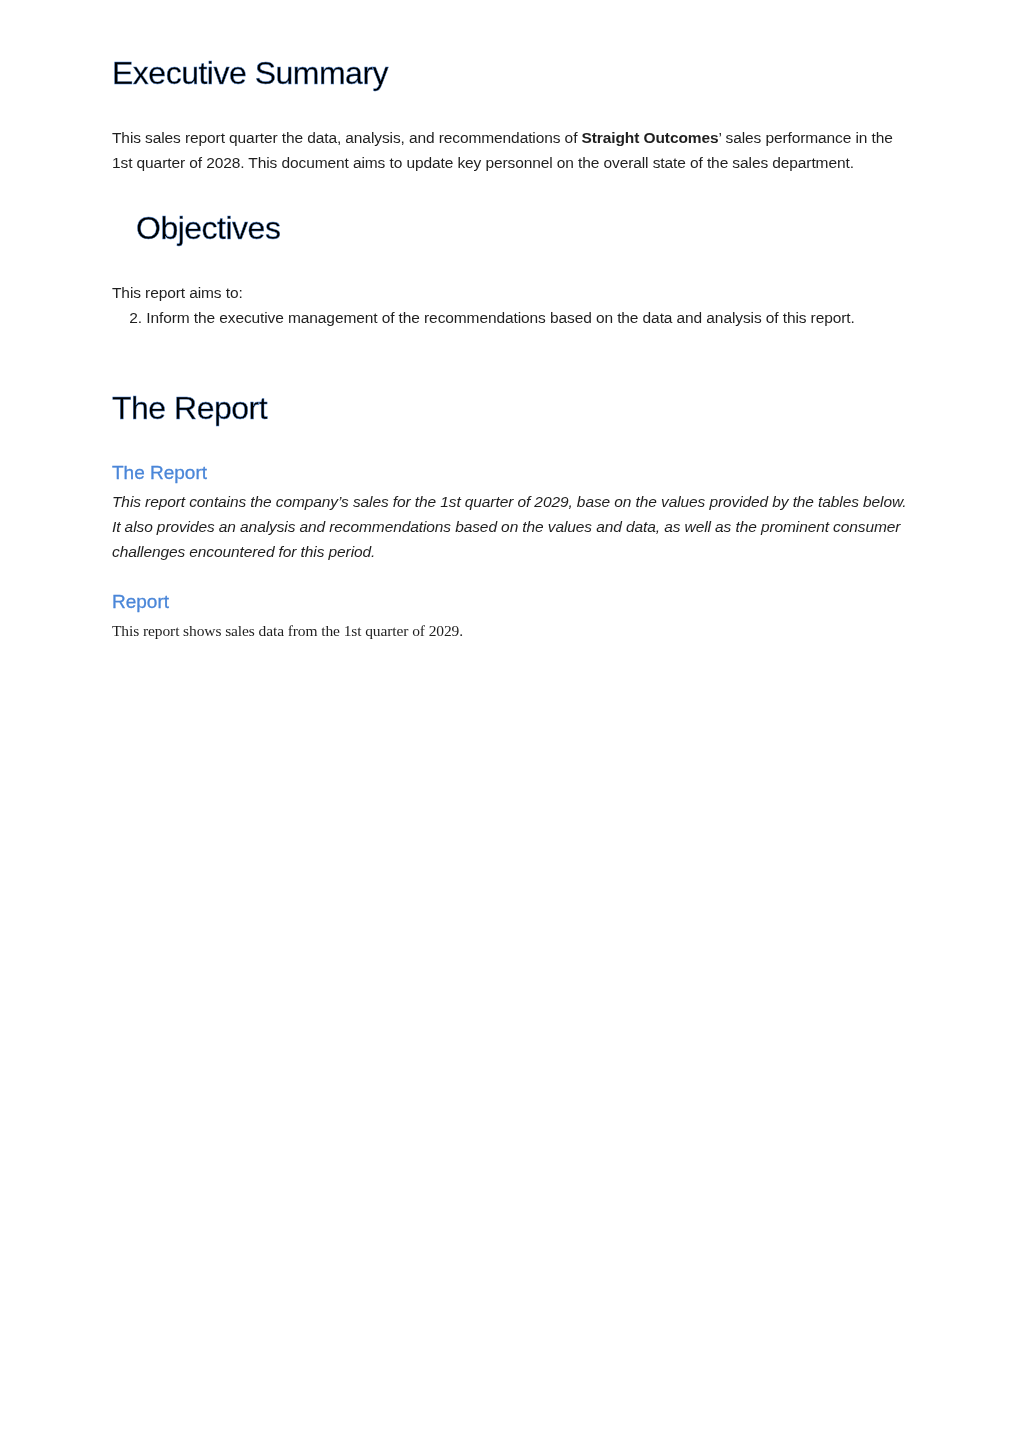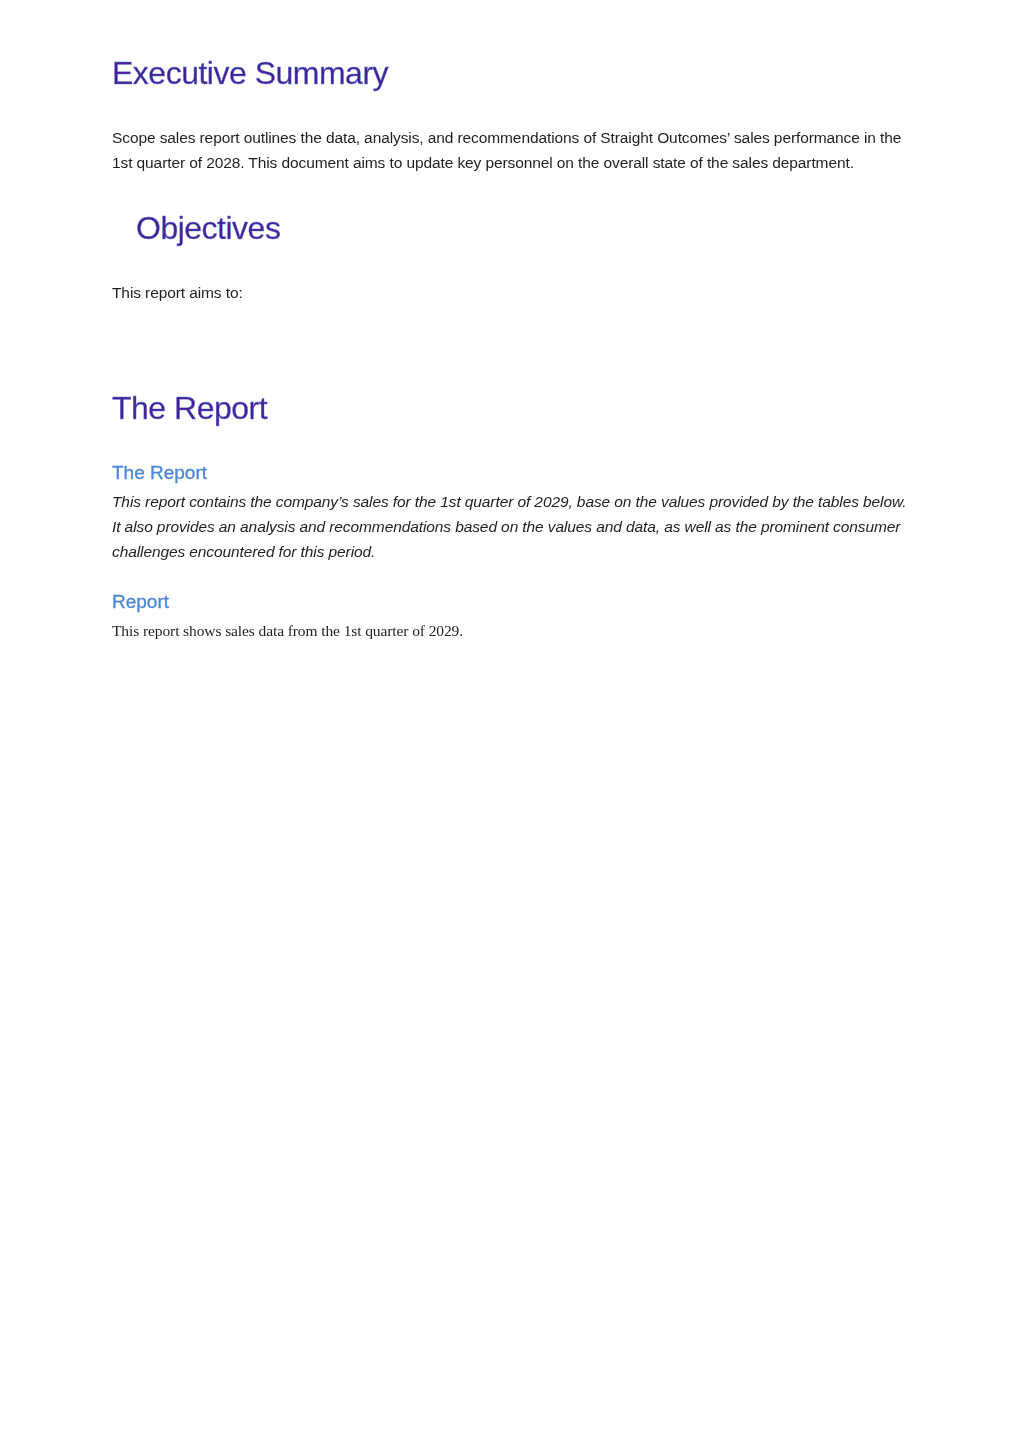--- a/index.html
+++ b/index.html
@@ -1,39 +1,40 @@
 <!DOCTYPE html>
 <html><head>
 <meta charset="utf-8">
 <style>
   html, body { margin: 0; padding: 0; background: #ffffff; }
   body { width: 1024px; height: 1446px; position: relative; font-family: "Liberation Sans", sans-serif; color: #1f1f1f; }
   .page { position: absolute; left: 112px; top: 0; width: 810px; }
-  h1 { font-family: "Liberation Sans", sans-serif; color: #4c1d95; font-weight: 400; font-size: 32px; margin: 0; letter-spacing: -0.5px; position: absolute; left: 0; white-space: nowrap; -webkit-text-stroke: 0.4px #4a86d8; }
+  h1 { font-family: "Liberation Sans", sans-serif; color: #000000; font-weight: 400; font-size: 32px; margin: 0; letter-spacing: -0.5px; position: absolute; left: 0; white-space: nowrap; -webkit-text-stroke: 0.4px #4a86d8; }
   h2 { font-family: "Liberation Sans", sans-serif; color: #4a86d8; font-weight: 400; font-size: 19px; margin: 0; position: absolute; left: 0; white-space: nowrap; -webkit-text-stroke: 0.3px #4a86d8; }
   p { margin: 0; font-size: 15.5px; line-height: 25px; position: absolute; left: 0; width: 805px; letter-spacing: -0.1px; }
   ol { margin: 0; padding: 0; list-style: none; position: absolute; left: 0; width: 810px; }
   ol li { font-size: 15.5px; line-height: 25px; white-space: nowrap; letter-spacing: -0.1px; }
   ol li .num { display: inline-block; width: 30px; text-align: right; padding-right: 0; box-sizing: border-box; }
-  strong { font-weight: 400; }
+  strong { font-weight: 700; }
 </style>
 </head>
 <body>
 
 <div class="page">
 
   <h1 style="top:55px;">Executive Summary</h1>
 
-  <p style="top:125px;"><span>Scope sales report outlines the data, analysis, and recommendations of </span><strong>Straight Outcomes</strong><span>’ sales performance in the 1st quarter of 2028. This document aims to update key personnel on the overall state of the sales department.</span></p>
+  <p style="top:125px;"><span>This sales report quarter the data, analysis, and recommendations of </span><strong>Straight Outcomes</strong><span>’ sales performance in the 1st quarter of 2028. This document aims to update key personnel on the overall state of the sales department.</span></p>
 
   <h1 style="top:210px;margin-left:24px;">Objectives</h1>
 
   <p style="top:280px;">This report aims to:</p>
 
   <ol style="top:305px;">
+    <li><span class="num">2.</span> <span>Inform the executive management of the recommendations based on the data and analysis of this report.</span></li>
   </ol>
 
   <h1 style="top:390px;">The Report</h1>
 
   <h2 style="top:462px;">The Report</h2>
 
   <p style="top:489px;font-style:italic;">This report contains the company’s sales for the 1st quarter of 2029, base on the values provided by the tables below. It also provides an analysis and recommendations based on the values and data, as well as the prominent consumer challenges encountered for this period.</p>
 
   <h2 style="top:591px;">Report</h2>
 

